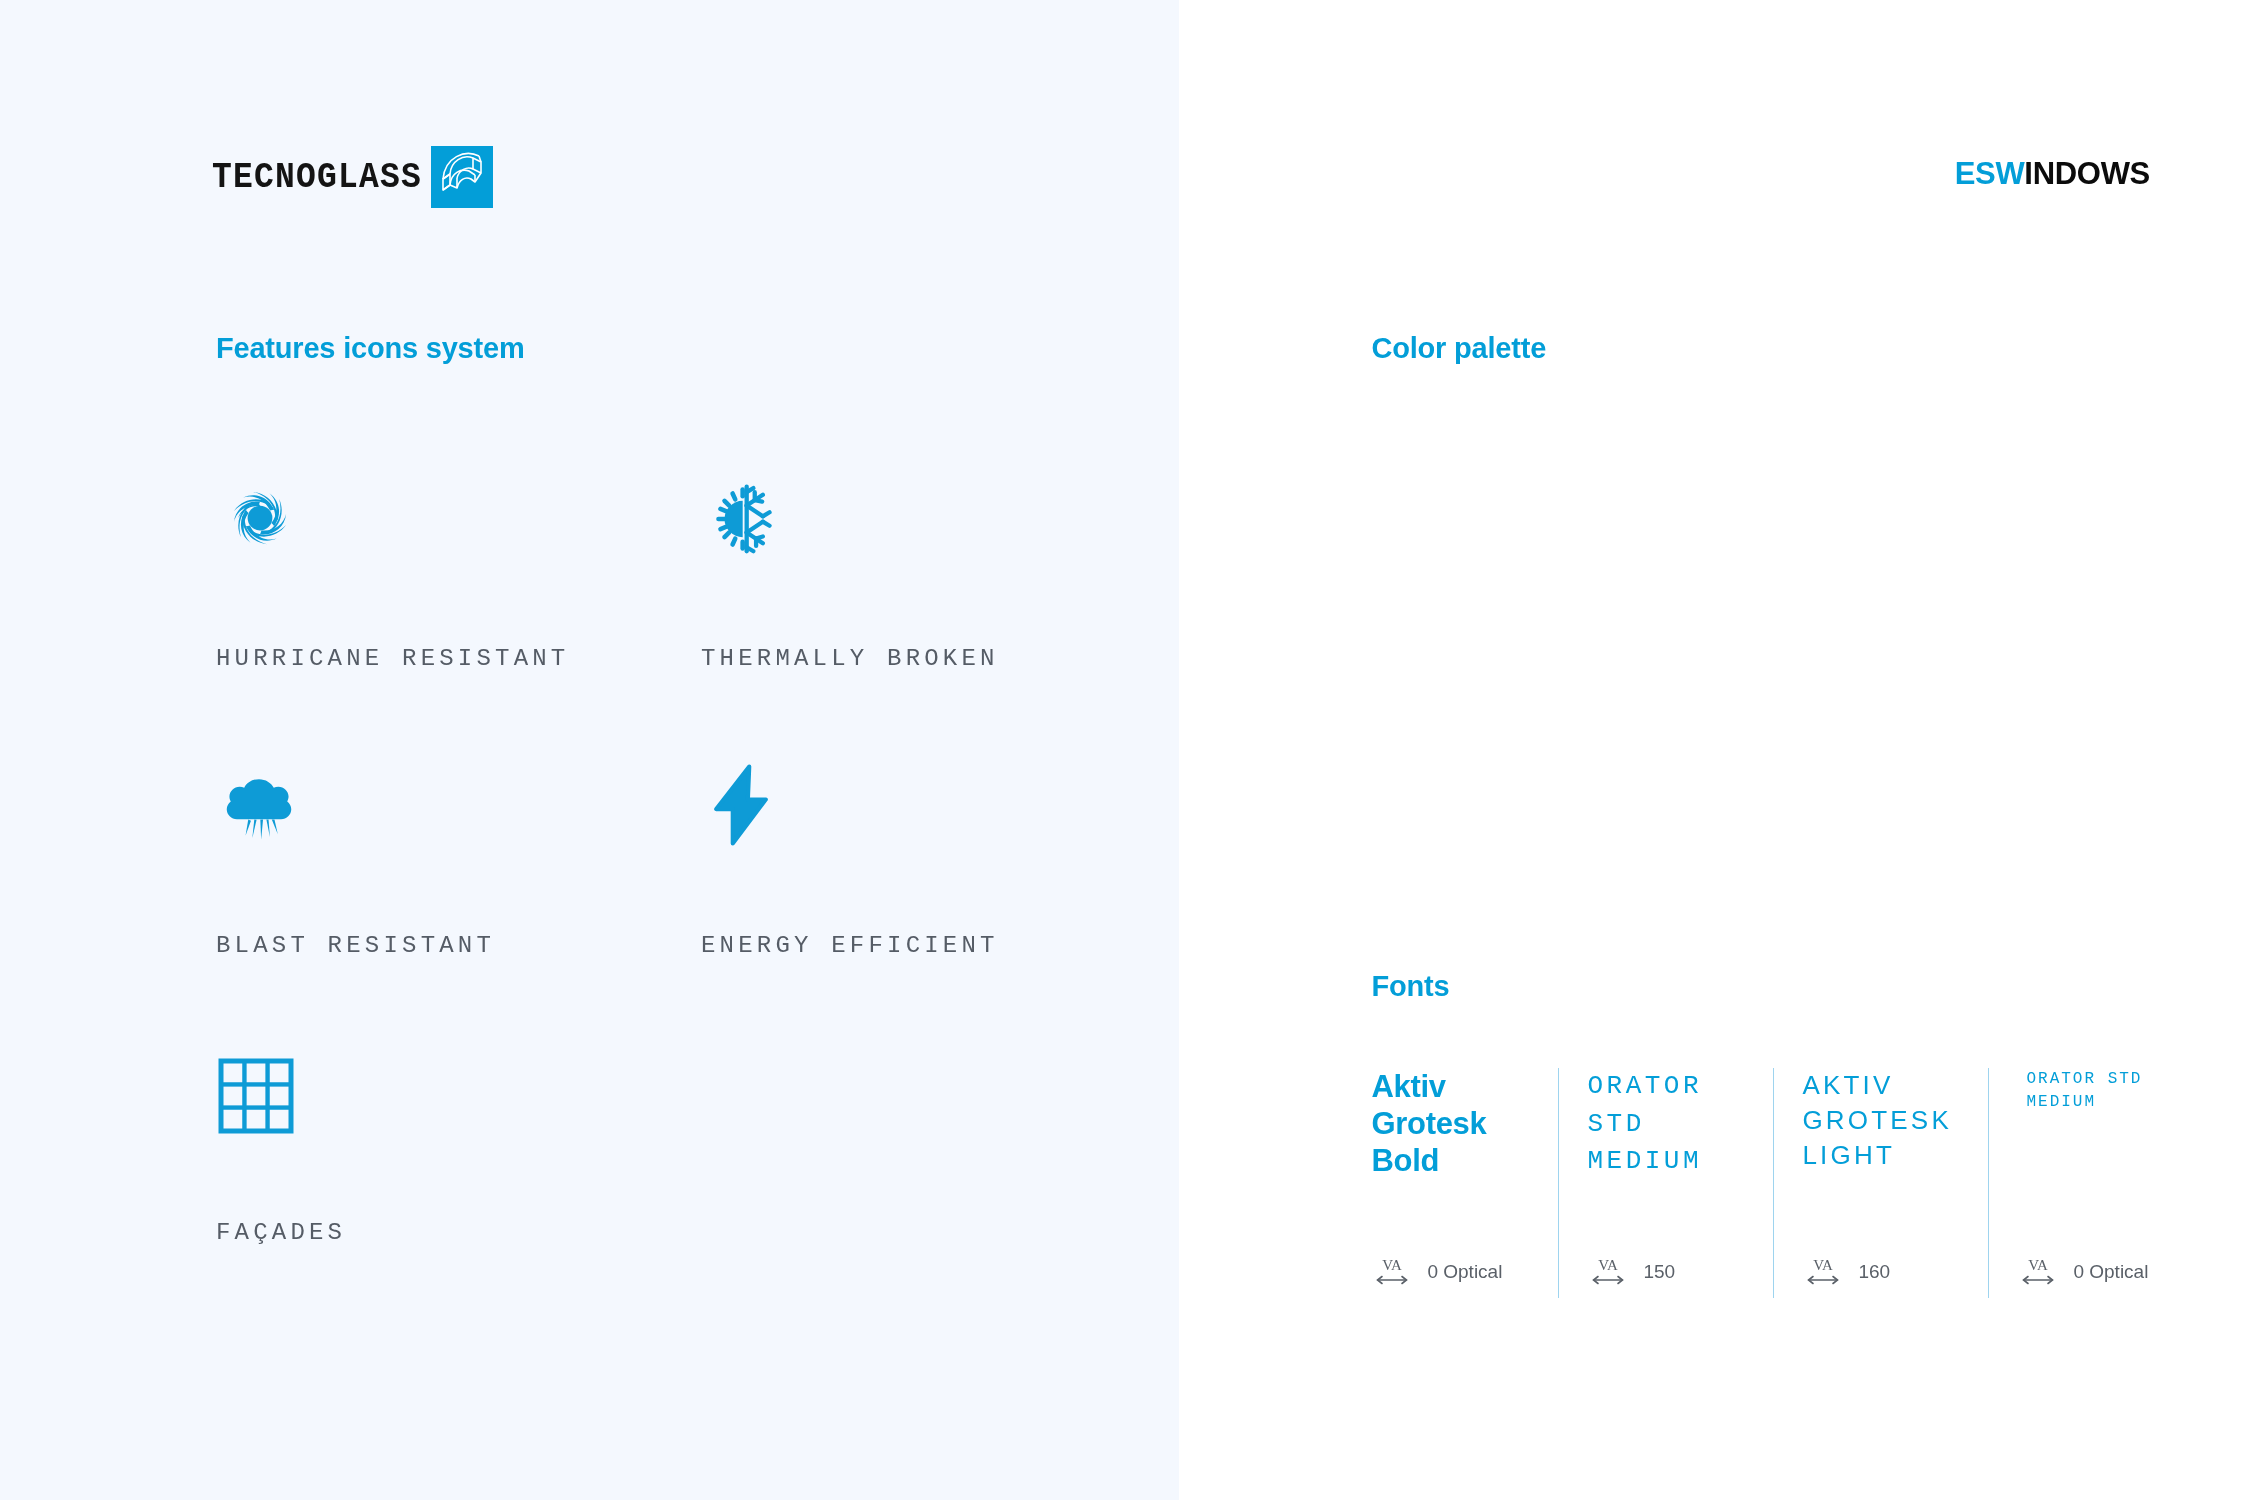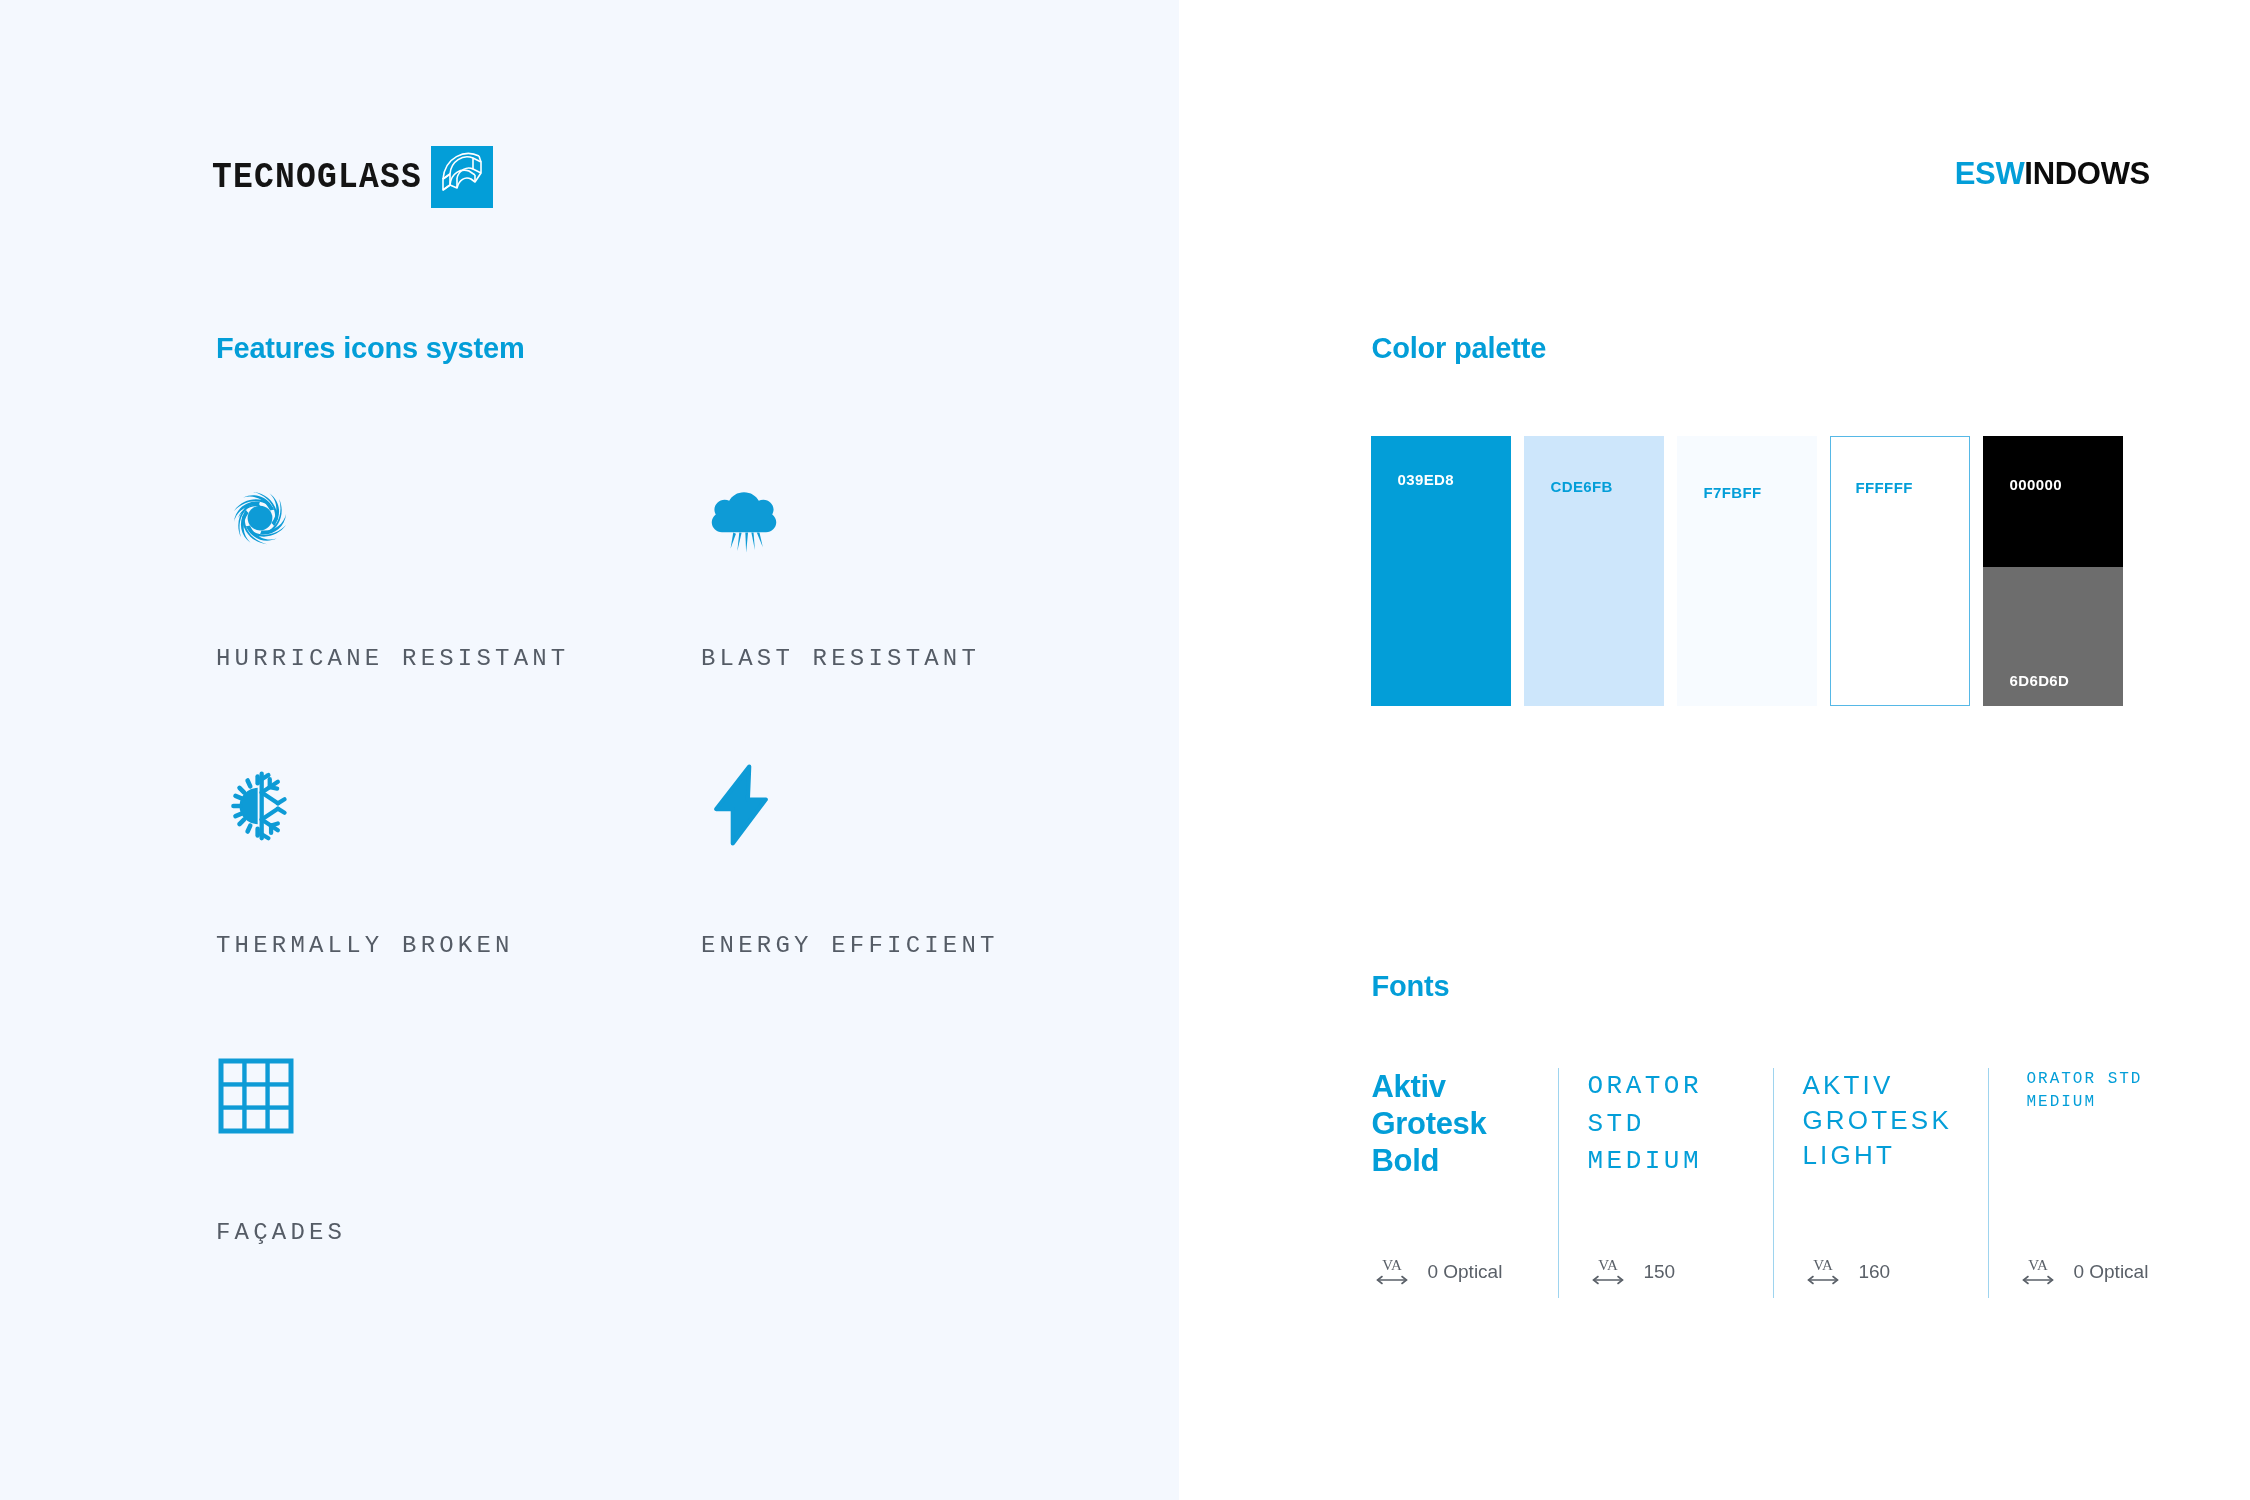--- a/index.html
+++ b/index.html
@@ -234,36 +234,20 @@
             </g>
           </svg>
         </div>
         <div class="feature-label">HURRICANE RESISTANT</div>
       </div>
 
       <div class="feature-cell">
         <div class="feature-icon">
           <svg width="86" height="86" viewBox="0 0 64 64">
             <g fill="#0E9BD6">
-              <path d="M32 12c-5 0-9 2.6-11 6.4-1-.5-2.2-.8-3.4-.8-4.2 0-7.6 3.3-7.6 7.4 0 1.3.3 2.5 1 3.6-1.8 1.4-3 3.5-3 5.9 0 4.1 3.4 7.4 7.6 7.4h32.8c4.2 0 7.6-3.3 7.6-7.4 0-2.4-1.2-4.5-3-5.9.6-1.1 1-2.3 1-3.6 0-4.1-3.4-7.4-7.6-7.4-1.2 0-2.4.3-3.4.8C41 14.6 37 12 32 12z"></path>
-              <path d="M24 42 l-2 12 4-11z"></path>
-              <path d="M28.5 42 l-1.5 14 3.2-13.8z"></path>
-              <path d="M33 42 l0.6 15 1.4-15z"></path>
-              <path d="M37.5 42 l2.6 13 -1-13z"></path>
-              <path d="M41.5 42 l4.5 11 -2.5-11z"></path>
-            </g>
-          </svg>
-        </div>
-        <div class="feature-label">BLAST RESISTANT</div>
-      </div>
-
-      <div class="feature-cell">
-        <div class="feature-icon">
-          <svg width="86" height="86" viewBox="0 0 64 64">
-            <g fill="#0E9BD6">
 
               <path d="M31 18.5a13.5 13.5 0 0 0 0 27z"></path>
               <g stroke="#0E9BD6" stroke-width="3.4" stroke-linecap="round">
                 <line x1="31" y1="10" x2="31" y2="15"></line>
                 <line x1="31" y1="49" x2="31" y2="54"></line>
                 <line x1="13" y1="32" x2="18" y2="32"></line>
                 <line x1="17.5" y1="18.5" x2="21" y2="22"></line>
                 <line x1="17.5" y1="45.5" x2="21" y2="42"></line>
                 <line x1="14.5" y1="24.5" x2="19" y2="26.3"></line>
                 <line x1="14.5" y1="39.5" x2="19" y2="37.7"></line>
@@ -287,20 +271,36 @@
                 <line x1="34" y1="53" x2="39" y2="56"></line>
               </g>
             </g>
           </svg>
         </div>
         <div class="feature-label">THERMALLY BROKEN</div>
       </div>
 
       <div class="feature-cell">
         <div class="feature-icon">
+          <svg width="86" height="86" viewBox="0 0 64 64">
+            <g fill="#0E9BD6">
+              <path d="M32 12c-5 0-9 2.6-11 6.4-1-.5-2.2-.8-3.4-.8-4.2 0-7.6 3.3-7.6 7.4 0 1.3.3 2.5 1 3.6-1.8 1.4-3 3.5-3 5.9 0 4.1 3.4 7.4 7.6 7.4h32.8c4.2 0 7.6-3.3 7.6-7.4 0-2.4-1.2-4.5-3-5.9.6-1.1 1-2.3 1-3.6 0-4.1-3.4-7.4-7.6-7.4-1.2 0-2.4.3-3.4.8C41 14.6 37 12 32 12z"></path>
+              <path d="M24 42 l-2 12 4-11z"></path>
+              <path d="M28.5 42 l-1.5 14 3.2-13.8z"></path>
+              <path d="M33 42 l0.6 15 1.4-15z"></path>
+              <path d="M37.5 42 l2.6 13 -1-13z"></path>
+              <path d="M41.5 42 l4.5 11 -2.5-11z"></path>
+            </g>
+          </svg>
+        </div>
+        <div class="feature-label">BLAST RESISTANT</div>
+      </div>
+
+      <div class="feature-cell">
+        <div class="feature-icon">
           <svg width="80" height="88" viewBox="0 0 48 64">
             <path d="M30 4 L6 35 h12 v25 L42 28 H29 z" fill="#0E9BD6" stroke="#0E9BD6" stroke-width="3" stroke-linejoin="round"></path>
           </svg>
         </div>
         <div class="feature-label">ENERGY EFFICIENT</div>
       </div>
 
 
       <div class="feature-cell">
         <div class="feature-icon">
@@ -326,40 +326,20 @@
   </div>
 
   <div class="right-panel">
 
     <div class="logo-eswindows">
       <span class="esw-blue">ESW</span><span class="esw-black">INDOWS</span>
     </div>
 
     <div class="section-title palette-title">Color palette</div>
 
-    <div class="swatch-row">
-      <div class="swatch sw1">
-        <span class="swatch-label">039ED8</span>
-      </div>
-      <div class="swatch sw2">
-        <span class="swatch-label">CDE6FB</span>
-      </div>
-      <div class="swatch sw3">
-        <span class="swatch-label">F7FBFF</span>
-      </div>
-      <div class="swatch sw4">
-        <span class="swatch-label">FFFFFF</span>
-      </div>
-      <div class="swatch sw5">
-        <div class="sw5-top"></div>
-        <div class="sw5-bot"></div>
-        <span class="lbl-black">000000</span>
-        <span class="lbl-gray">6D6D6D</span>
-      </div>
-    </div>
 
     <div class="section-title fonts-title">Fonts</div>
 
     <div class="fonts-row">
 
       <div class="font-col">
         <div class="font-spec spec-a">
           <div>Aktiv</div>
           <div>Grotesk</div>
           <div>Bold</div>

